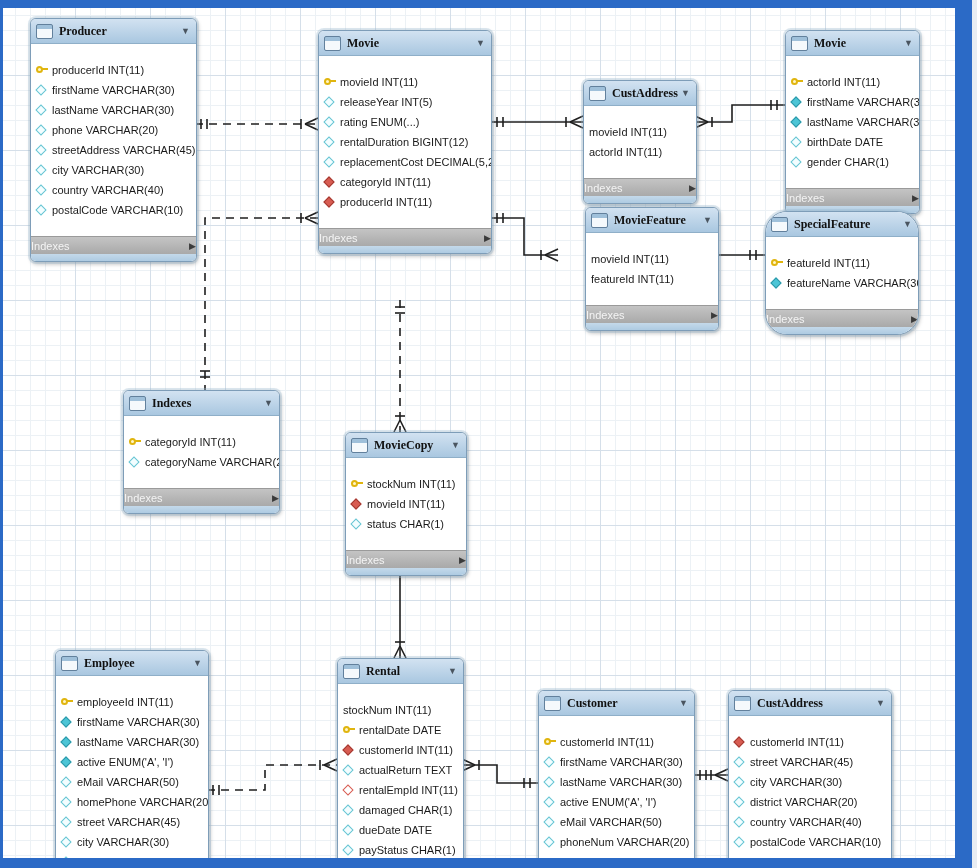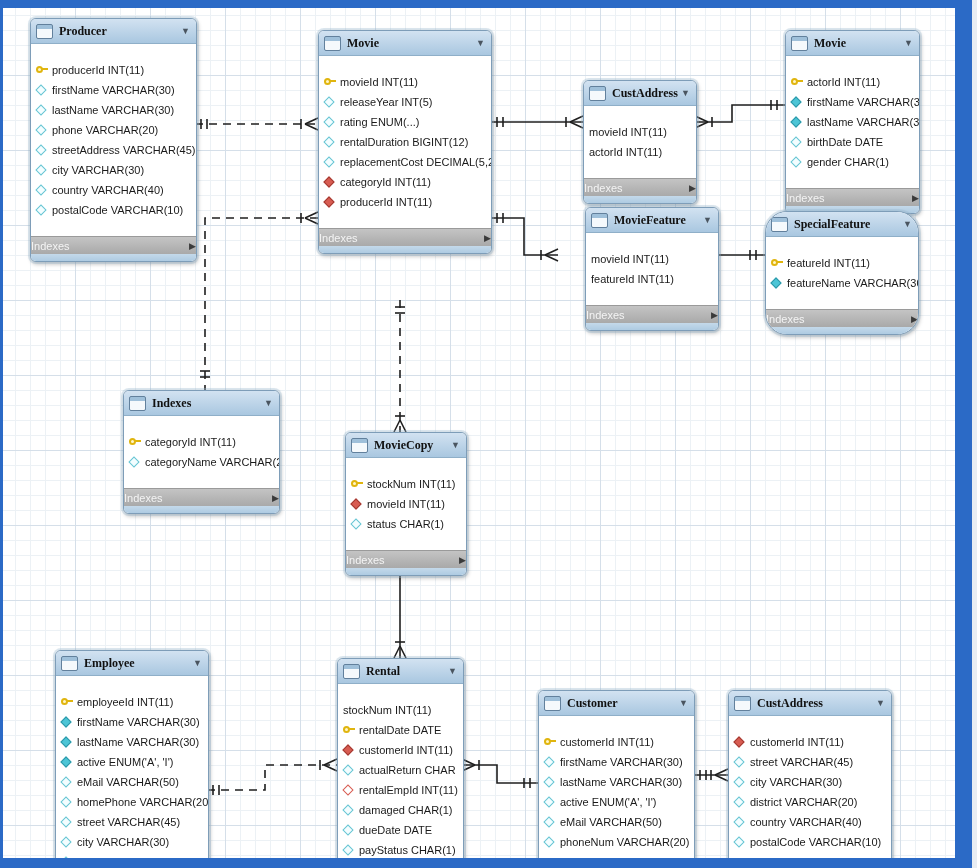--- a/index.html
+++ b/index.html
@@ -504,21 +504,21 @@
             <div class="trow">
               <span class="ic ic-fk">
                 <span class="dia"></span>
               </span>
               <span class="lbl">customerId INT(11)</span>
             </div>
             <div class="trow">
               <span class="ic ic-outline">
                 <span class="dia"></span>
               </span>
-              <span class="lbl">actualReturn CHAR</span>
+              <span class="lbl">actualReturn TEXT</span>
             </div>
             <div class="trow">
               <span class="ic ic-fkout">
                 <span class="dia"></span>
               </span>
               <span class="lbl">rentalEmpId INT(11)</span>
             </div>
             <div class="trow">
               <span class="ic ic-outline">
                 <span class="dia"></span>

